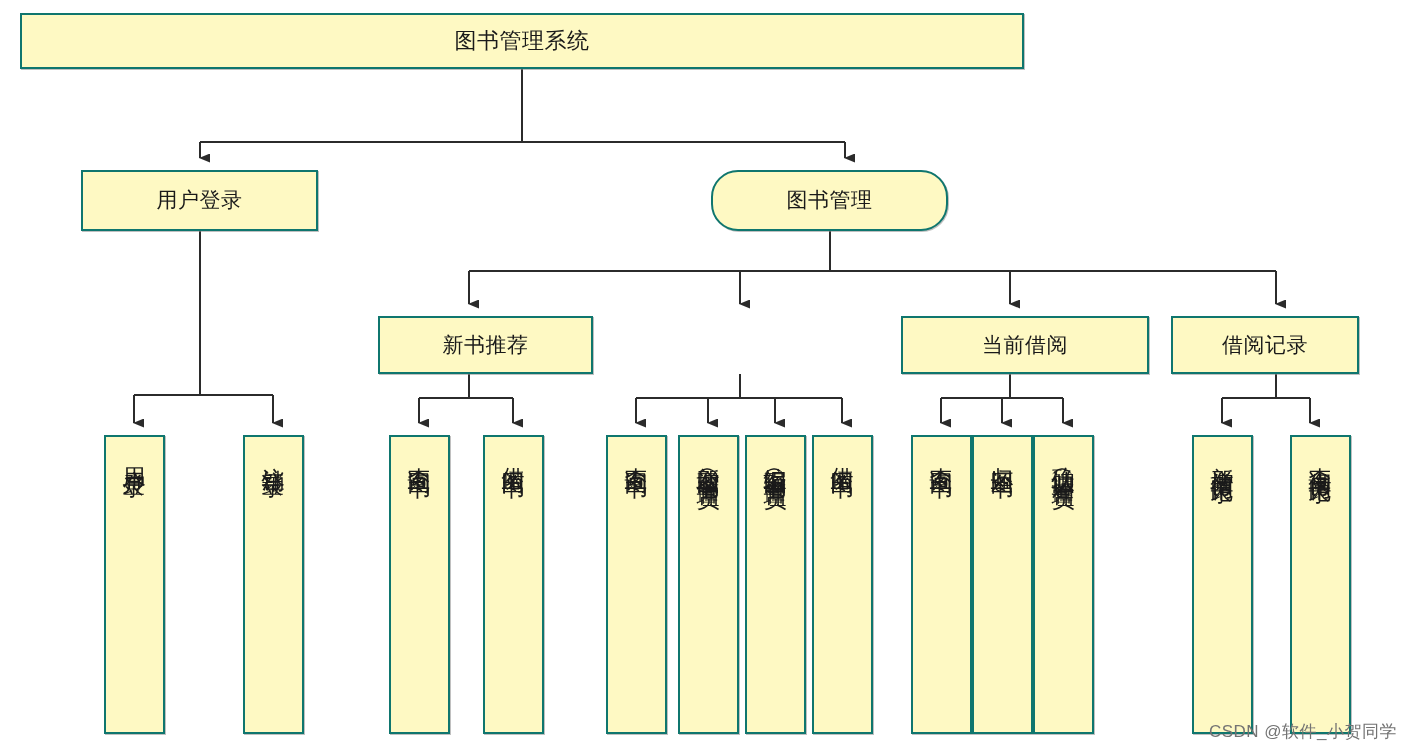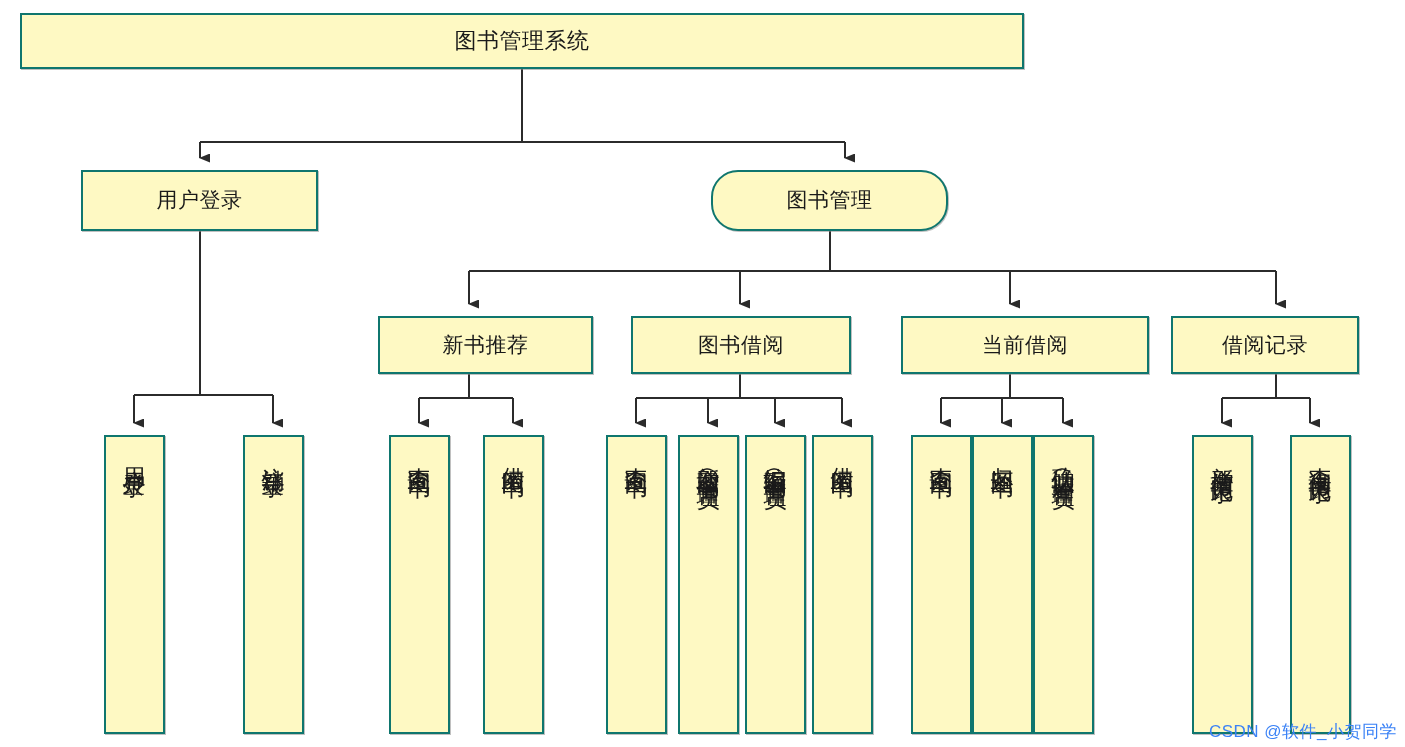--- a/index.html
+++ b/index.html
@@ -63,21 +63,21 @@
     font-size: 23px;
     line-height: 1.05;
     letter-spacing: 3px;
     white-space: nowrap;
   }
   #watermark {
     position: absolute;
     right: 8px;
     bottom: 4px;
     font-size: 17px;
-    color: #3b82f6;
+    color: #737373;
     letter-spacing: 0.5px;
     user-select: none;
   }
 </style>
 </head>
 <body>
 
 <div id="diagram-canvas">
 
   <svg id="connector-layer" viewBox="0 0 1405 747" width="1405" height="747" xmlns="http://www.w3.org/2000/svg">
@@ -137,23 +137,20 @@
   <div class="node h" style="left:81px; top:170px; width:237px; height:61px;">
     <span class="label">用户登录</span>
   </div>
   <div class="node h" style="left:711px; top:170px; width:237px; height:61px;border-radius:27px;">
     <span class="label">图书管理</span>
   </div>
 
   <div class="node h" style="left:350px; top:316px; width:215px; height:58px;margin-left:28px;">
     <span class="label">新书推荐</span>
   </div>
-  <div class="node h" style="left:631px; top:316px; width:220px; height:58px;">
-    <span class="label">图书借阅</span>
-  </div>
   <div class="node h" style="left:901px; top:316px; width:248px; height:58px;">
     <span class="label">当前借阅</span>
   </div>
   <div class="node h" style="left:1171px; top:316px; width:188px; height:58px;">
     <span class="label">借阅记录</span>
   </div>
 
   <div class="node v" style="left:104px; top:435px; width:61px; height:299px;">
     <span class="label">用户登录</span>
   </div>

